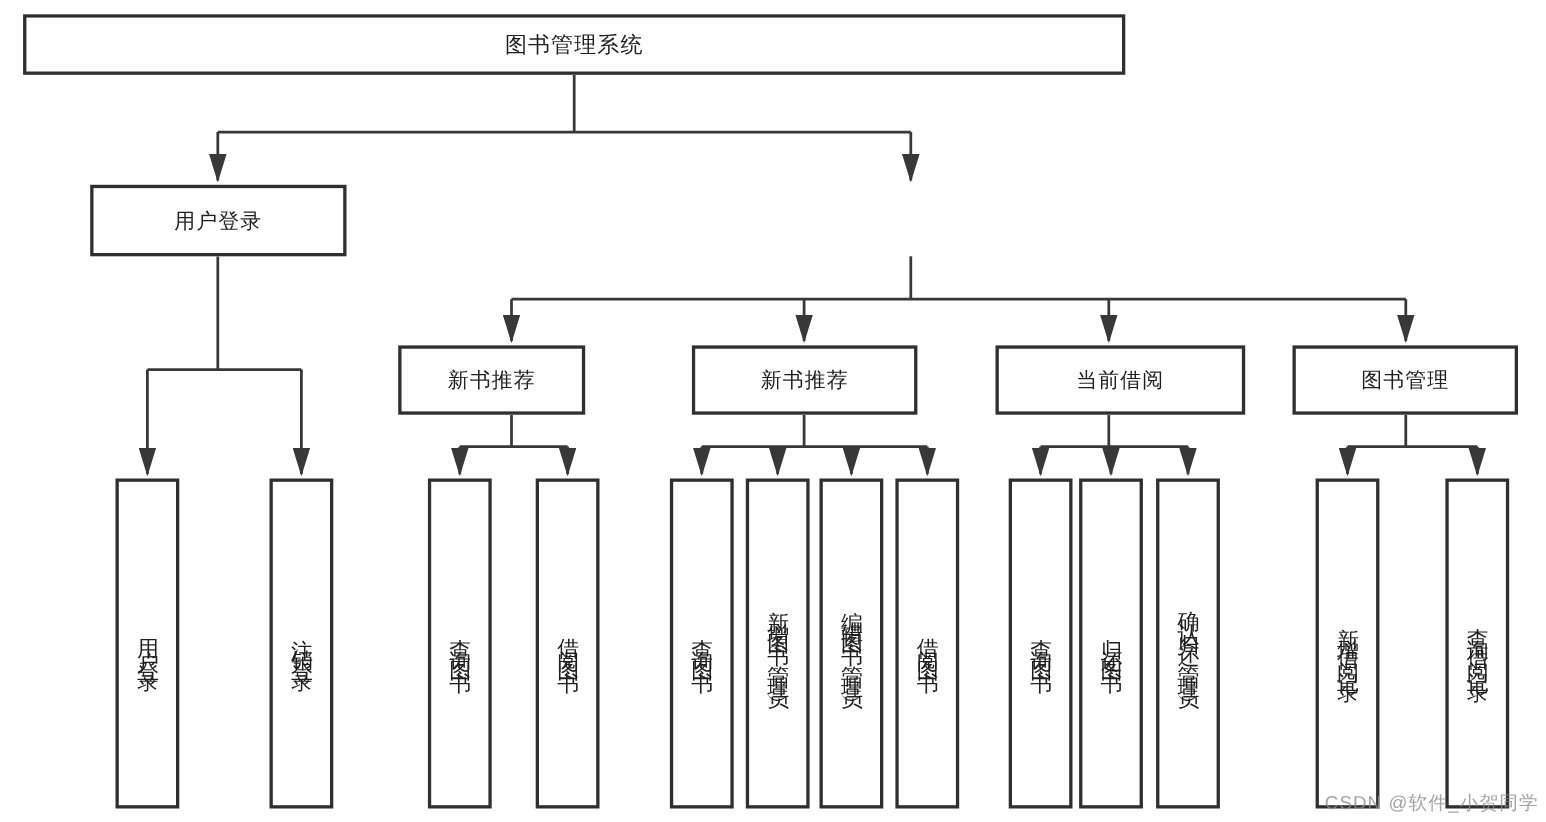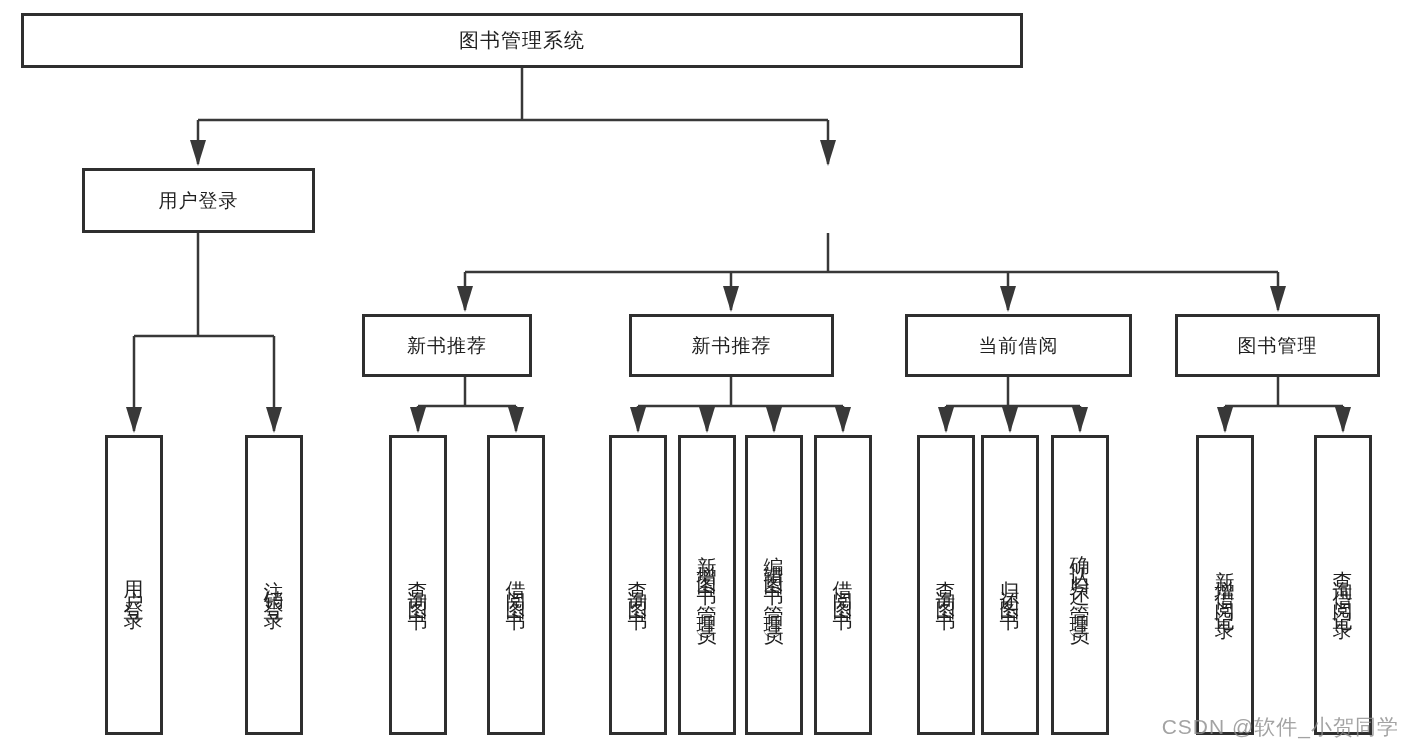--- a/index.html
+++ b/index.html
@@ -51,21 +51,21 @@
     font-size: 20px;
     letter-spacing: 10px;
     line-height: 1;
     white-space: nowrap;
   }
   .watermark {
     position: absolute;
     right: 6px;
     bottom: 6px;
     z-index: 3;
-    font-size: 21px;
+    font-size: 17px;
     color: rgba(140, 140, 140, 0.8);
     letter-spacing: 1px;
     white-space: nowrap;
   }
 </style>
 </head>
 <body>
 
 <div class="canvas">
 

